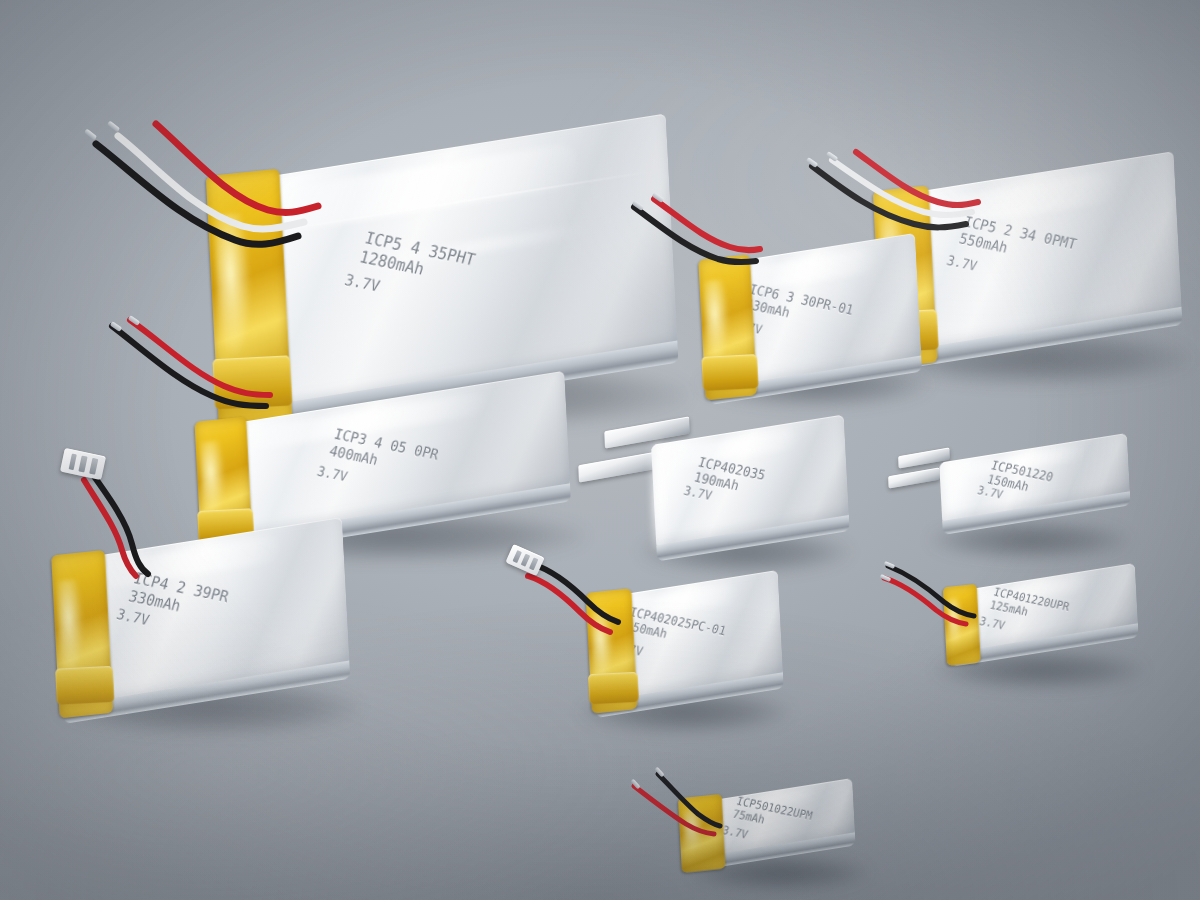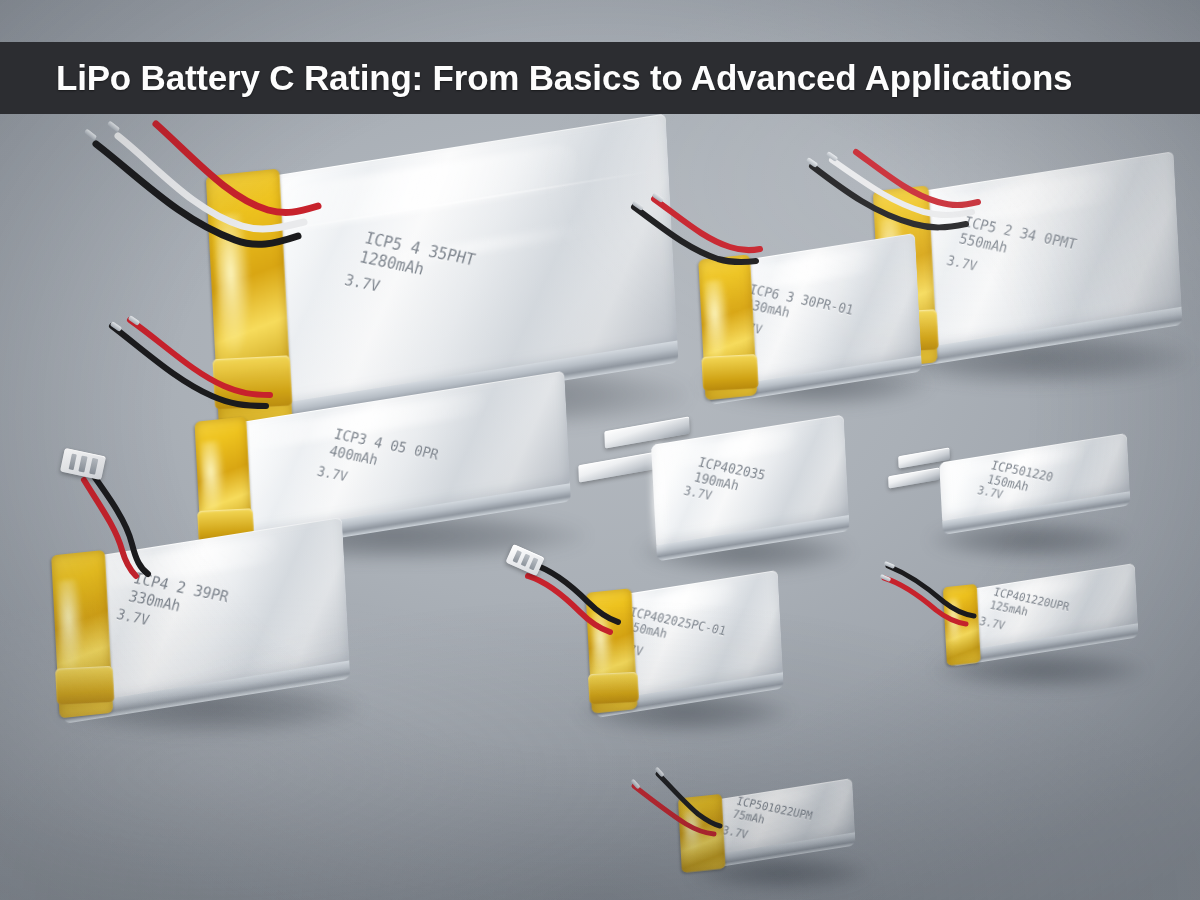--- a/index.html
+++ b/index.html
@@ -407,17 +407,14 @@
   <svg class="wire" style="left:612px;top:770px;" width="110" height="70" viewBox="0 0 110 70">
     <path d="M46,4 C60,18 74,34 86,44 C94,50 100,54 108,56" fill="none" stroke="#1b1b1d" stroke-width="5" stroke-linecap="round"></path>
     <path d="M22,16 C40,30 58,44 74,54 C84,60 92,63 102,64" fill="none" stroke="#c7222c" stroke-width="5" stroke-linecap="round"></path>
   </svg>
   <div class="tip" style="left:654px;top:770px;width:11px;height:4px;transform:rotate(48deg);"></div>
   <div class="tip" style="left:630px;top:782px;width:11px;height:4px;transform:rotate(48deg);"></div>
 
   <div class="floor-sheen"></div>
   <div class="vignette"></div>
 
-  <div class="banner">
-    <div class="banner-title">LiPo Battery C Rating: From Basics to Advanced Applications</div>
-  </div>
 
 </div>
 
 </body></html>

